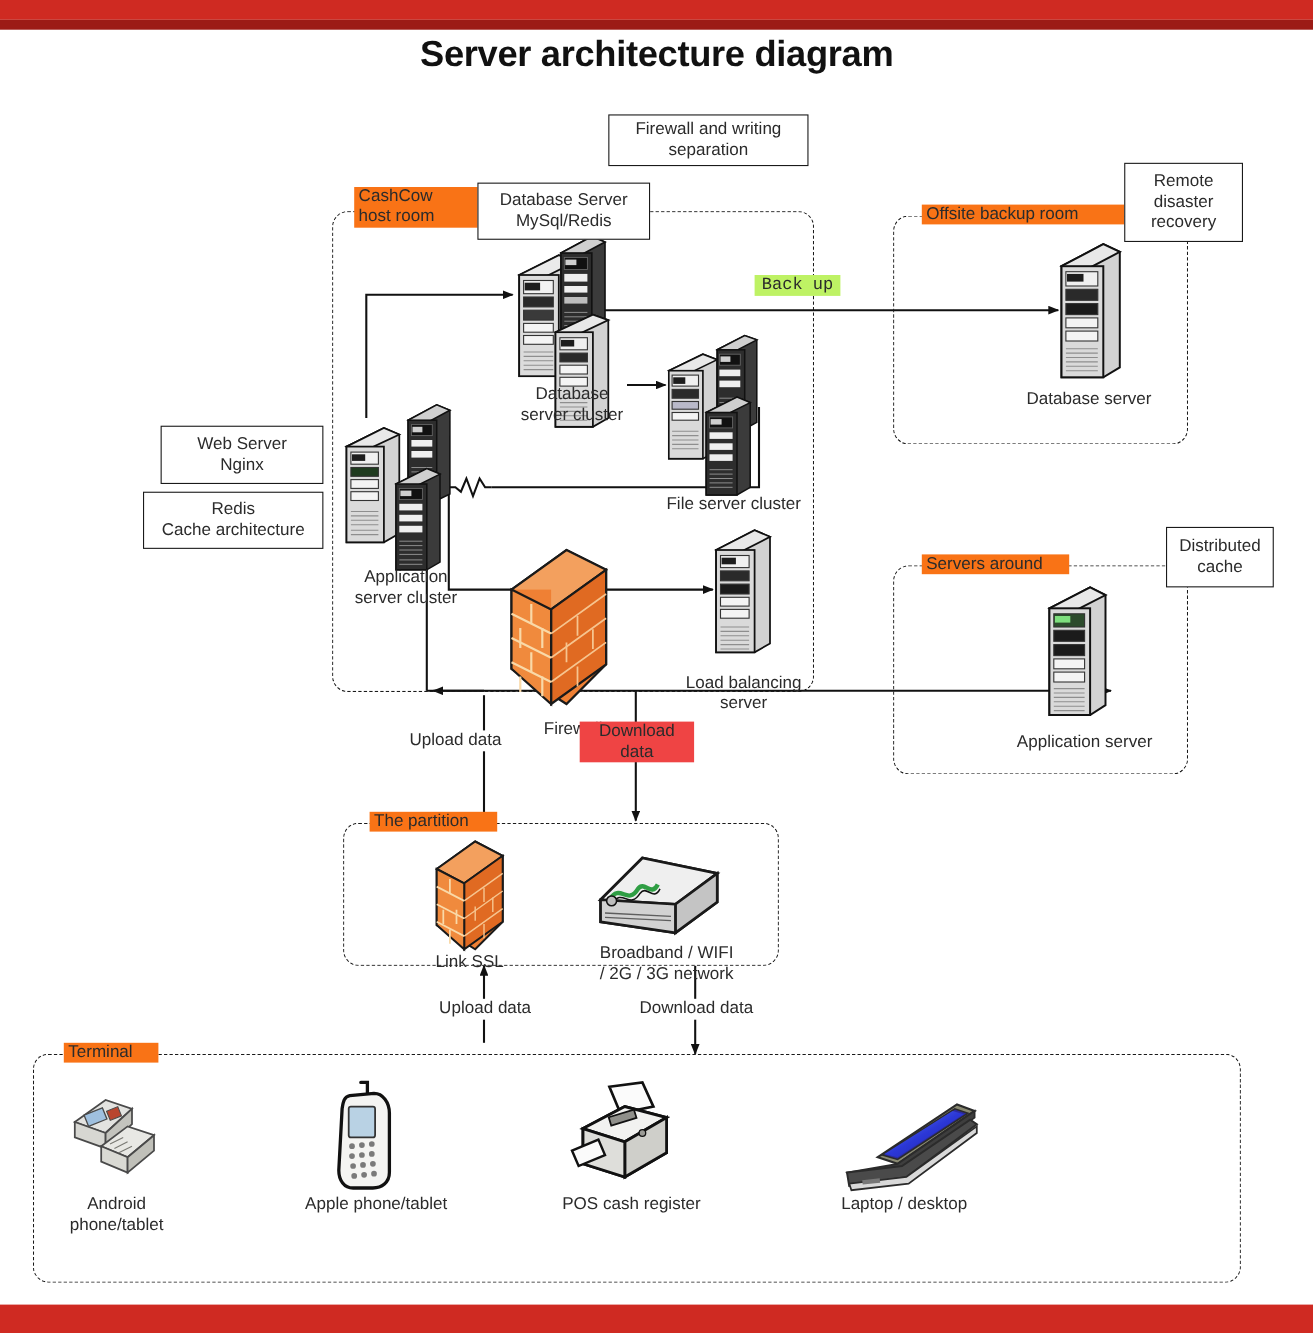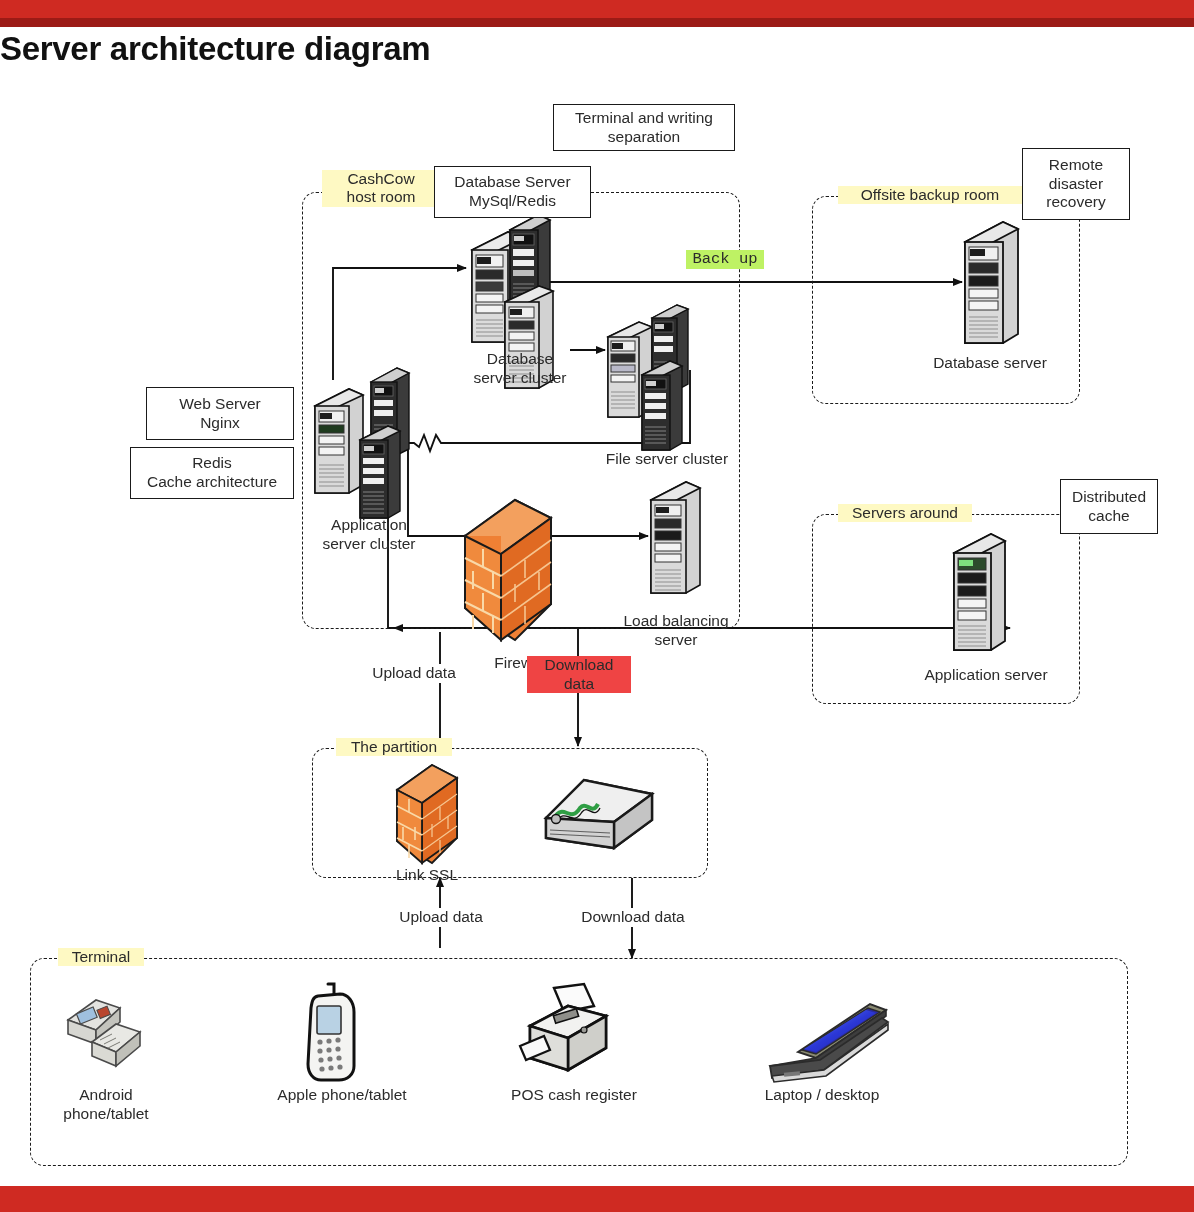--- a/index.html
+++ b/index.html
@@ -13,41 +13,41 @@
   #stage{position:absolute;left:0;top:0;width:1194px;height:1212px;}
 
   
   .band-top{position:absolute;left:0;top:0;width:1194px;height:18px;background:#cf2a22;}
   .band-top-shadow{position:absolute;left:0;top:18px;width:1194px;height:9px;background:#9c1b16;}
   .band-bottom{position:absolute;left:0;top:1186px;width:1194px;height:26px;background:#cf2a22;}
 
   
   .title{
     position:absolute;left:0;top:30px;width:1194px;
-    font-size:33px;font-weight:bold;color:#111;
+    text-align:center;font-size:33px;font-weight:bold;color:#111;
     letter-spacing:-0.3px;
   }
 
   
   .box{
     position:absolute;box-sizing:border-box;
     border:1.6px solid #1a1a1a;background:#fff;
     display:flex;align-items:center;justify-content:center;
     text-align:center;color:#2b2b2b;font-size:15.5px;line-height:1.22;
     padding:2px 4px;
   }
 
   
   .zone{
     position:absolute;box-sizing:border-box;
     border:1.7px dashed #1a1a1a;border-radius:14px;background:transparent;
   }
   .zone-label{
-    position:absolute;background:#fef9c3;color:#2b2b2b;
-    font-size:15.5px;line-height:1.18;padding:0 4px;text-align:center;
+    position:absolute;background:#f97316;color:#2b2b2b;
+    font-size:15.5px;line-height:1.18;padding:0 4px;text-align:left;
     white-space:pre-line;
   }
 
   
   .lbl{
     position:absolute;color:#2b2b2b;font-size:15.5px;line-height:1.2;
     text-align:center;white-space:pre-line;
   }
 
   
@@ -101,21 +101,21 @@
       <path d="M578,628 L578,746" marker-end="url(#ah)"></path>
 
       <path d="M440,948 L440,878" marker-end="url(#ah)"></path>
 
       <path d="M632,878 L632,958" marker-end="url(#ah)"></path>
     </g>
   </svg>
 
 
   <div class="box" style="left:553px;top:104px;width:182px;height:47px;white-space:pre-line;">
-    <span>Terminal and writing
+    <span>Firewall and writing
 separation</span>
   </div>
 
   <div class="box" style="left:434px;top:166px;width:157px;height:52px;white-space:pre-line;z-index:6;">
     <span>Database Server
 MySql/Redis</span>
   </div>
 
   <div class="box" style="left:1022px;top:148px;width:108px;height:72px;white-space:pre-line;z-index:6;">
     <span>Remote
@@ -435,20 +435,22 @@
       <path d="M6,46 L74,50 L74,76 L6,66 Z" fill="#d2d2d2" stroke="#1a1a1a" stroke-width="2.4"></path>
       <path d="M14,46 C24,30 30,52 40,36 C46,28 52,44 58,32" fill="none" stroke="#2f9e44" stroke-width="4"></path>
       <path d="M16,50 C26,34 32,56 42,40 C48,32 54,48 60,36" fill="none" stroke="#111" stroke-width="1.4"></path>
       <circle cx="16" cy="47" r="4.5" fill="#bdbdbd" stroke="#111" stroke-width="1.4"></circle>
       <g stroke="#111" stroke-width="1.2" fill="none" opacity="0.6">
         <path d="M10,58 L70,61 M10,62 L70,65"></path>
       </g>
     </g>
       </svg>
   </div>
+  <div class="lbl" style="left:518px;top:858px;width:176px;">Broadband / WIFI
+/ 2G / 3G network</div>
 
   <div class="dev" style="left:54px;top:992px;">
     <svg width="100" height="86" viewBox="0 0 100 86">
         <g>
       <path d="M14,28 L42,8 L66,16 L42,38 Z" fill="#e3e3e0" stroke="#4a4a4a" stroke-width="1.6"></path>
       <path d="M14,28 L42,38 L42,52 L14,42 Z" fill="#d7d7d2" stroke="#4a4a4a" stroke-width="1.6"></path>
       <path d="M42,38 L66,16 L66,30 L42,52 Z" fill="#c3c3bd" stroke="#4a4a4a" stroke-width="1.6"></path>
       <rect x="24" y="18" width="18" height="11" fill="#9fc0df" stroke="#4a4a4a" stroke-width="1.2" transform="rotate(-22 33 24)"></rect>
       <rect x="44" y="16" width="11" height="9" fill="#b9462f" stroke="#4a4a4a" stroke-width="1" transform="rotate(-22 49 20)"></rect>
       <path d="M38,50 L62,32 L86,40 L62,60 Z" fill="#e8e8e4" stroke="#4a4a4a" stroke-width="1.6"></path>

